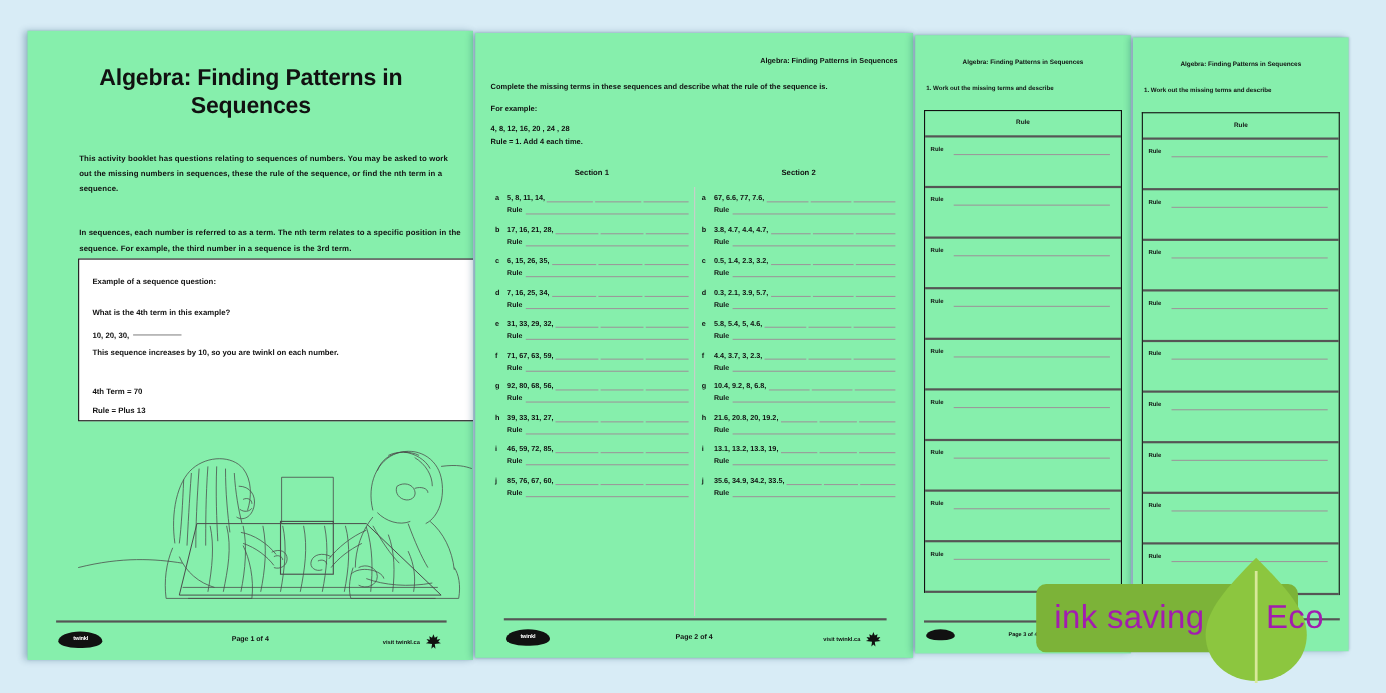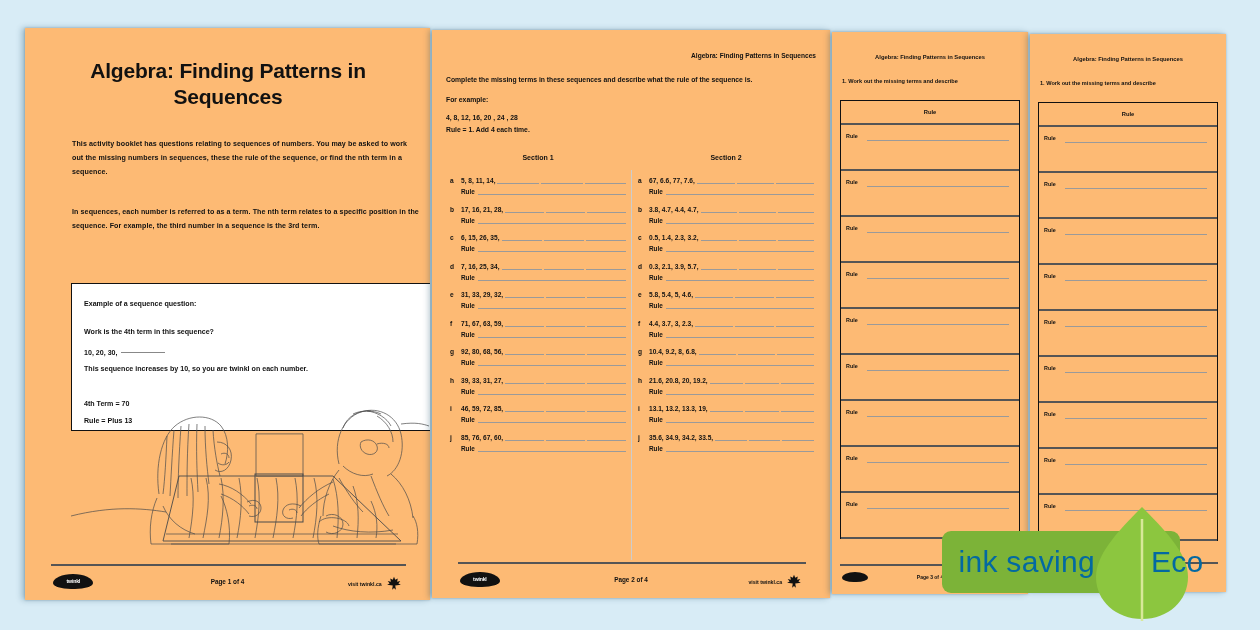--- a/index.html
+++ b/index.html
@@ -6,21 +6,21 @@
   body{
     width:1260px;height:630px;overflow:hidden;
     background:#d8ecf6;
     font-family:"Liberation Sans", sans-serif;
     position:relative;
   }
   .stage{position:absolute;left:0;top:0;width:1260px;height:630px;}
 
   
   .sheet{
-    position:absolute;background:#fdba74;
+    position:absolute;background:#86efac;
     box-shadow:-3px 0 6px rgba(0,60,90,.30), 0 0 2px rgba(0,40,70,.25);
     overflow:hidden;
   }
   .sheet .inner{position:absolute;left:0;top:0;right:0;bottom:0;}
 
   
   #page1{left:25px;top:28px;width:405px;height:572px;}
   
   #page2{left:432px;top:30px;width:398px;height:568px;}
   
@@ -37,21 +37,21 @@
   .p1-para{
     position:absolute;color:#111;font-weight:bold;
     font-size:7.1px;line-height:1.95;letter-spacing:.1px;
     -webkit-font-smoothing:none;
   }
   #p1-para1{left:47px;top:110px;width:342px;}
   #p1-para2{left:47px;top:178px;width:347px;}
 
   .p1-box{
     position:absolute;left:46px;top:207px;width:411px;height:148px;
-    border:1.4px solid #111;background:#fff;box-sizing:border-box;margin-top:48px;
+    border:1.4px solid #111;background:#fff;box-sizing:border-box;
   }
   .p1-box .bx{
     position:absolute;font-weight:bold;color:#111;font-size:7.1px;
     white-space:nowrap;
   }
   #bx-h{left:12px;top:16px;}
   #bx-q{left:12px;top:44px;}
   #bx-s{left:12px;top:61px;}
   #bx-s .blank{display:inline-block;width:44px;border-bottom:1px solid #888;
                margin-left:3px;vertical-align:2px;height:7px;}
@@ -137,40 +137,40 @@
   
   .eco{position:absolute;left:942px;top:531px;width:260px;height:62px;}
   .eco .pill{
     position:absolute;left:0;top:0;width:238px;height:62px;
     background:#7cb338;border-radius:9px;
   }
   .eco .leafbig{position:absolute;left:142px;top:-26px;width:116px;height:116px;}
   .eco .label{
     position:absolute;left:0;top:0;width:238px;height:62px;
     display:flex;align-items:center;justify-content:center;gap:16px;
-    color:#0369a1;font-size:30px;font-weight:normal;
+    color:#a21caf;font-size:30px;font-weight:normal;
     letter-spacing:.3px;
   }
   .eco .label .w2{position:relative;left:40px;}
 </style>
 </head>
 <body>
 
 <div class="stage">
 
   <div class="sheet" id="page1">
     <div class="inner">
       <div class="p1-title">Algebra: Finding Patterns in Sequences</div>
 
       <div class="p1-para" id="p1-para1">This activity booklet has questions relating to sequences of numbers. You may be asked to work out the missing numbers in sequences, these the rule of the sequence, or find the nth term in a sequence.</div>
       <div class="p1-para" id="p1-para2">In sequences, each number is referred to as a term. The nth term relates to a specific position in the sequence. For example, the third number in a sequence is the 3rd term.</div>
 
       <div class="p1-box">
         <div class="bx" id="bx-h">Example of a sequence question:</div>
-        <div class="bx" id="bx-q">Work is the 4th term in this sequence?</div>
+        <div class="bx" id="bx-q">What is the 4th term in this example?</div>
         <div class="bx" id="bx-s"><span>10, 20, 30,</span><span class="blank"></span></div>
         <div class="bx" id="bx-d">This sequence increases by 10, so you are twinkl on each number.</div>
         <div class="bx" id="bx-t">4th Term = 70</div>
         <div class="bx" id="bx-r">Rule = Plus 13</div>
       </div>
 
       <div class="illus">
         <svg viewBox="0 0 358 198" xmlns="http://www.w3.org/2000/svg">
           <g fill="none" stroke="#4a4a4a" stroke-width="0.7">
 

